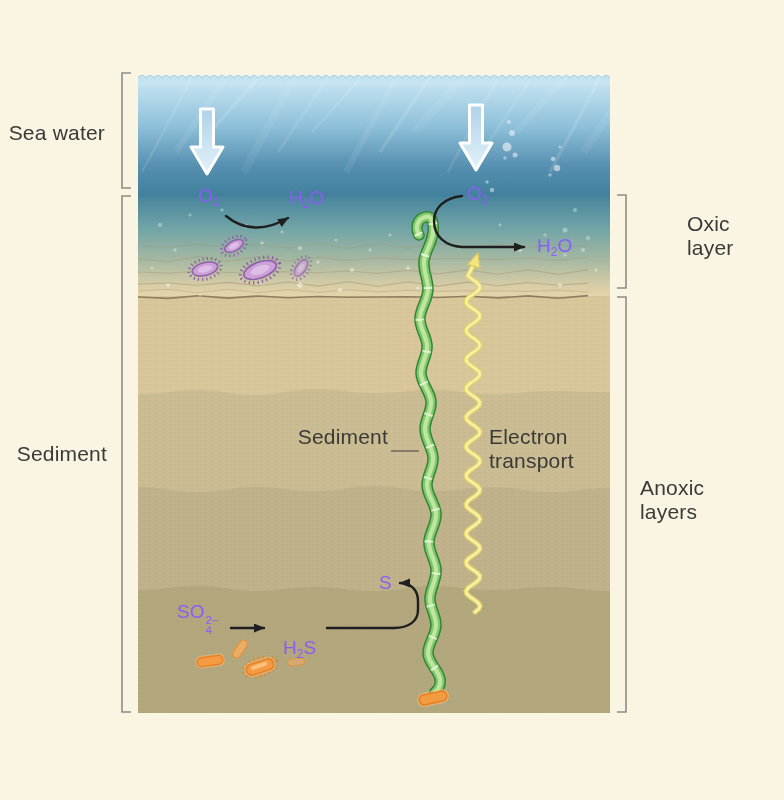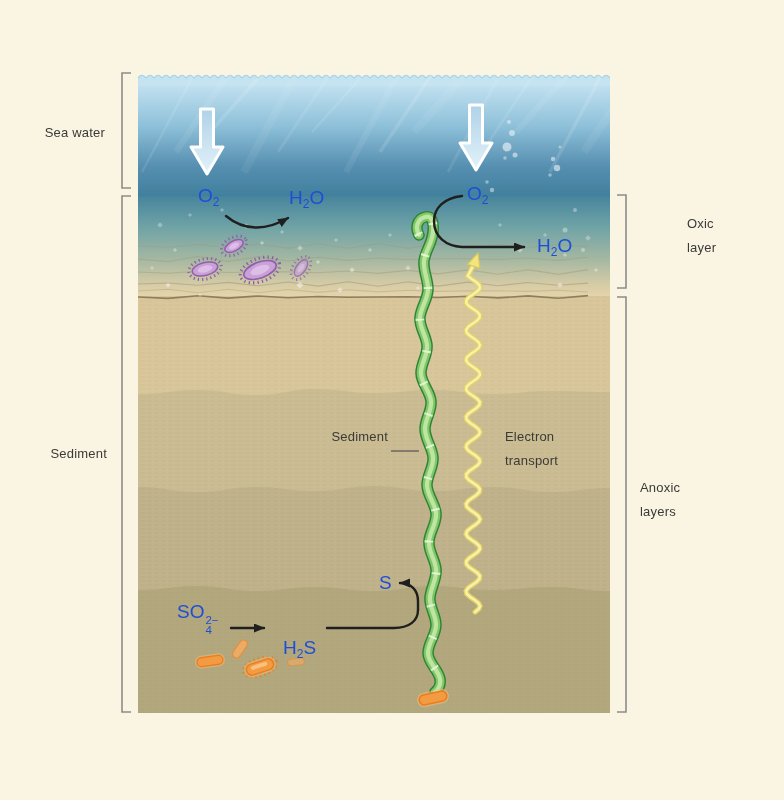--- a/index.html
+++ b/index.html
@@ -2,23 +2,23 @@
 <html style="--background: #faf4e3; --text: #3a3a37; --bracket: #8d8d88; --water-top: #c5e3f1; --water-deep: #41809d; --sand-light: #ead7ab; --sediment-1: #d9c79b; --sediment-2: #cbbc93; --sediment-3: #c0b28a; --sediment-4: #b3a77e; --filament-dark: #2d8438; --filament-mid: #82c767; --filament-light: #c4e8a8; --electron-yellow: #e4d366; --electron-yellow-light: #f8f1a6; --oxygen-arrow-fill-top: #b0d2e8; --oxygen-arrow-fill-tip: #e2f2fa; --aerobe-fill: #cb9fd8; --aerobe-stroke: #8f5fa8; --sulfate-reducer-fill: #f39b43; --sulfate-reducer-stroke: #ec7d1d; --black-arrow: #1f1f1f; --surface-line: #86755a;"><head>
 <meta charset="utf-8">
 <style>
   :root{
     --background:#faf4e3; --text:#3a3a37; --bracket:#8d8d88;
   }
   html,body{margin:0;padding:0;background:var(--background);}
   .stage{position:relative;width:784px;height:800px;background:var(--background);
          font-family:"Liberation Sans","DejaVu Sans",sans-serif;color:var(--text);overflow:hidden;}
   svg{position:absolute;left:0;top:0;}
-  .lbl{position:absolute;font-size:13px;line-height:24px;letter-spacing:.2px;}
+  .lbl{position:absolute;font-size:21px;line-height:24px;letter-spacing:.2px;}
   .right{text-align:right;}
-  .chem{position:absolute;font-size:19px;white-space:nowrap;color:#1d4ed8;}
+  .chem{position:absolute;font-size:19px;white-space:nowrap;color:#8b5cf6;}
   .chem sub{font-size:12px;vertical-align:-4px;line-height:0;}
   .stack{display:inline-flex;flex-direction:column;align-items:flex-start;
          font-size:11.5px;line-height:10px;vertical-align:-6px;margin-left:1px;}
 </style>
 </head>
 <body>
 
 <div class="stage">
 
 <svg width="784" height="800" viewBox="0 0 784 800">
@@ -226,21 +226,21 @@
   <div>layer</div>
 </div>
 <div class="lbl" style="left:640px;top:476px;">
   <div>Anoxic</div>
   <div>layers</div>
 </div>
 
 <div class="lbl right" style="left:268px;top:425px;width:120px;">
   <div>Sediment</div>
 </div>
-<div class="lbl" style="left:489px;top:425px;margin-left:16px;">
+<div class="lbl" style="left:489px;top:425px;">
   <div>Electron</div>
   <div>transport</div>
 </div>
 
 <div class="chem" style="left:198px;top:185px;"><span>O</span><sub>2</sub></div>
 <div class="chem" style="left:289px;top:187px;"><span>H</span><sub>2</sub><span>O</span></div>
 <div class="chem" style="left:467px;top:183px;"><span>O</span><sub>2</sub></div>
 <div class="chem" style="left:537px;top:235px;"><span>H</span><sub>2</sub><span>O</span></div>
 <div class="chem" style="left:379px;top:572px;">S</div>
 <div class="chem" style="left:177px;top:601px;"><span>SO</span><span class="stack">

